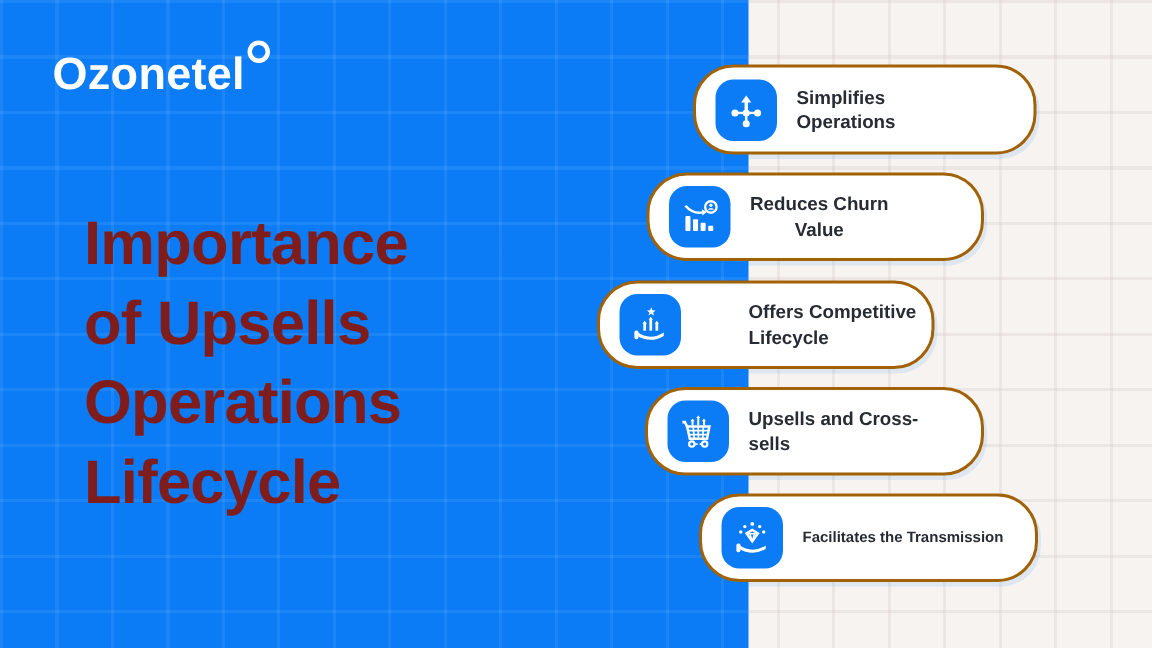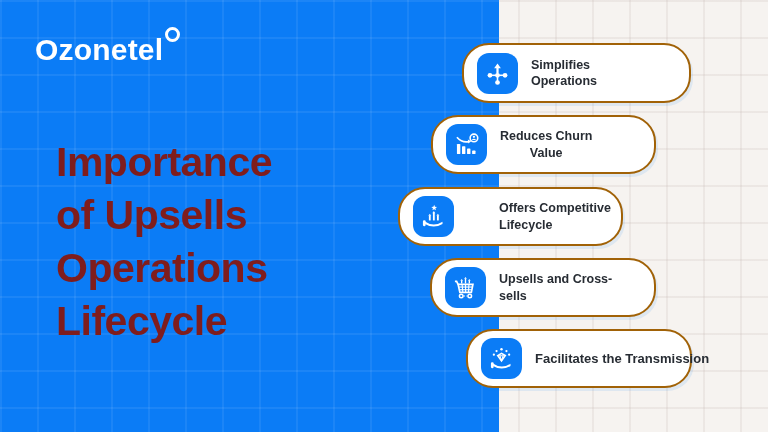--- a/index.html
+++ b/index.html
@@ -54,21 +54,21 @@
   .icon-tile{
     flex:0 0 auto;width:41px;height:41px;margin-left:13px;border-radius:12px;
     background:#0B7CF6;display:flex;align-items:center;justify-content:center;
   }
   .icon-tile svg{width:27px;height:27px;display:block;}
   .card-text{
     margin-left:13px;margin-right:8px;
     font-size:12.5px;line-height:16.5px;font-weight:bold;color:#272C33;
   }
   .card-text span{display:block;white-space:nowrap;}
-  .card-5 .card-text{font-size:13px;line-height:16px;}
+  .card-5 .card-text{font-size:10px;line-height:16px;}
 </style>
 </head>
 <body>
 
 <div class="canvas">
   <div class="right-grid"></div>
   <div class="left-panel"></div>
 
   <div class="logo">
     <span>Ozonetel</span>

